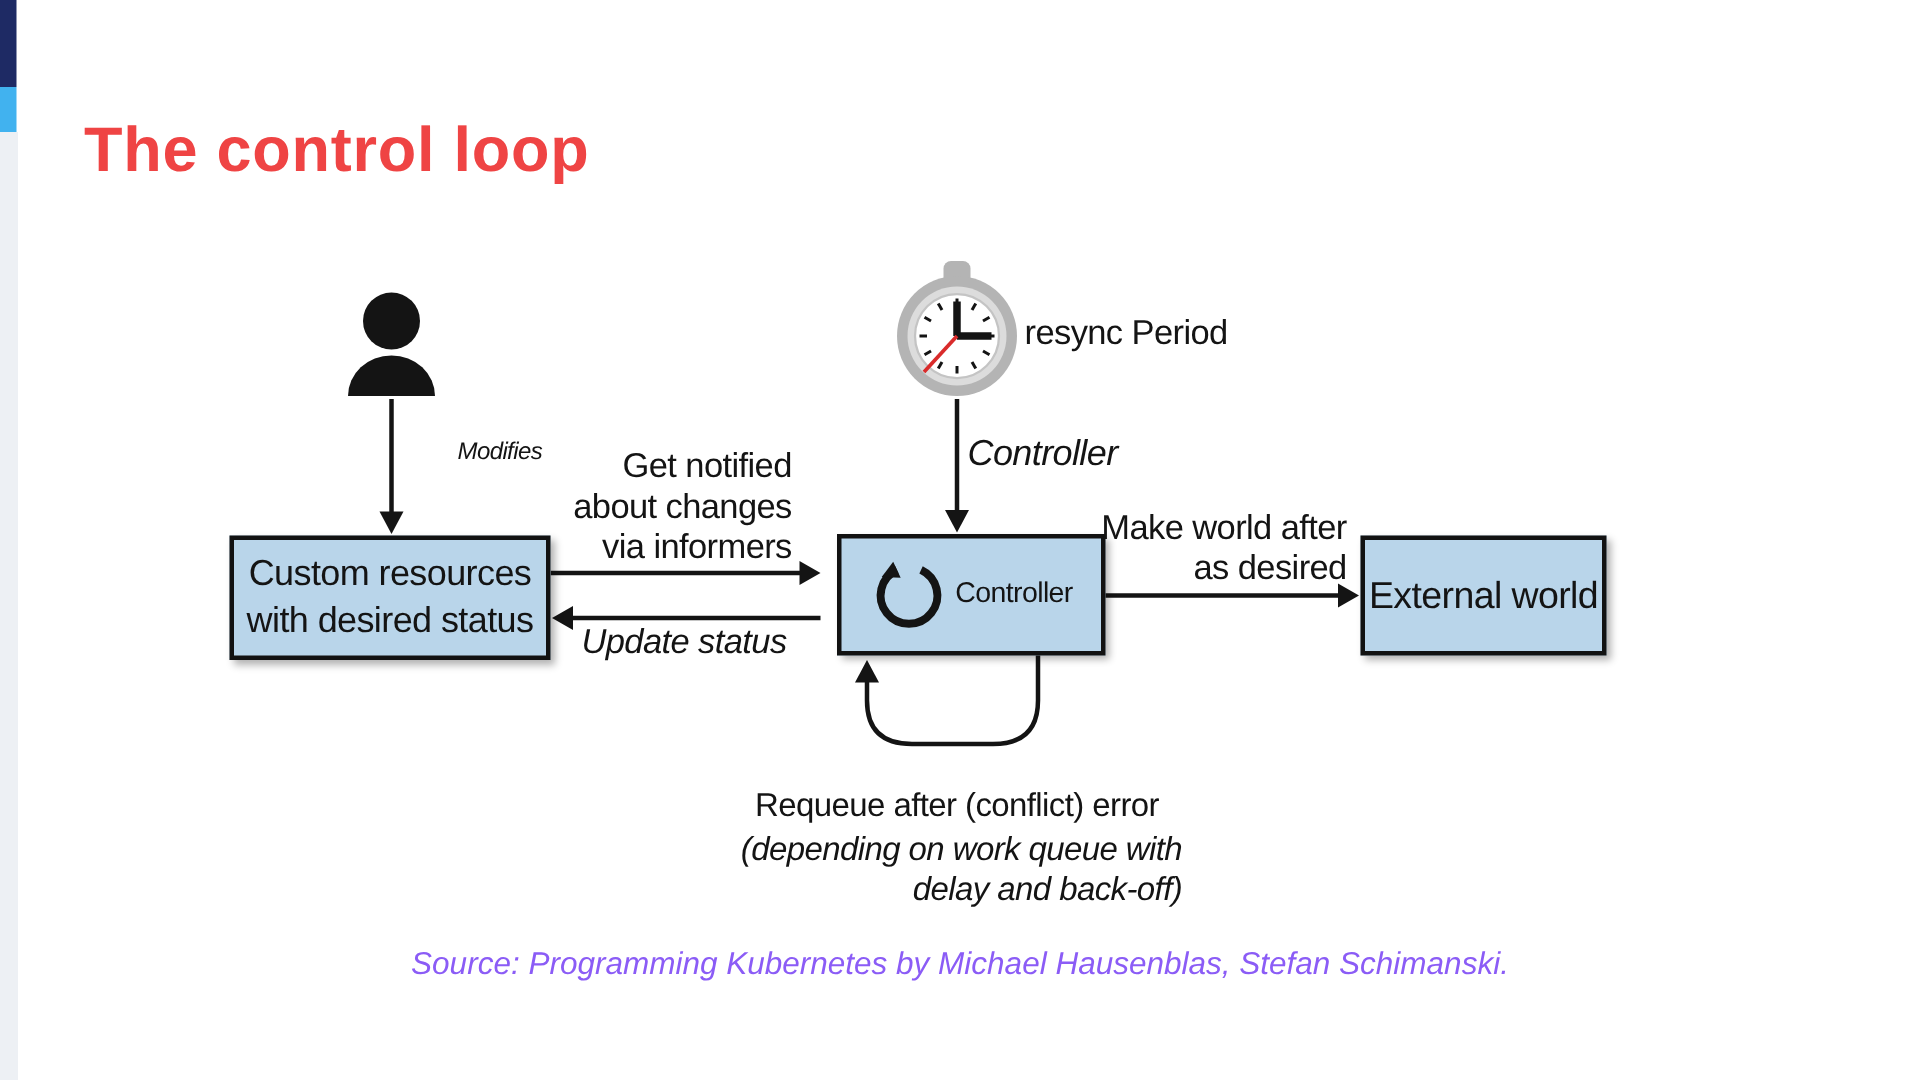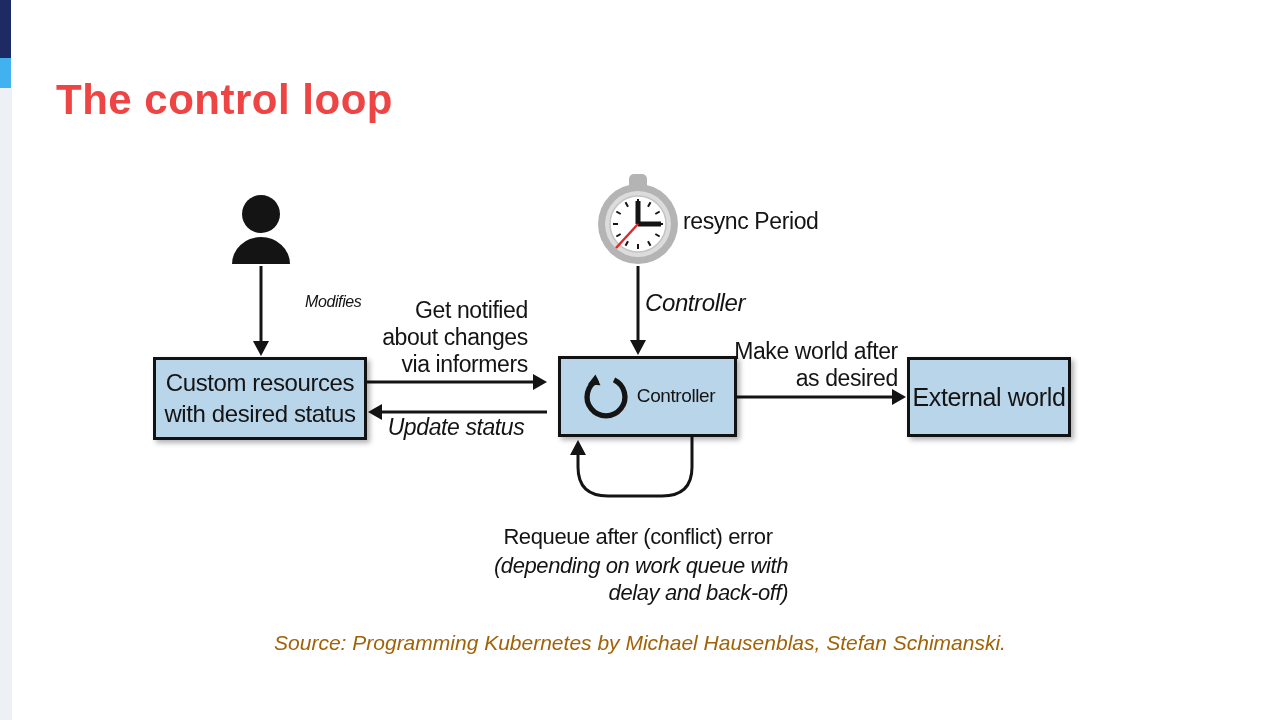--- a/index.html
+++ b/index.html
@@ -52,21 +52,21 @@
   #lbl-get-notified{left:455px;top:297px;}
   #lbl-update-status{left:456px;top:414px;font-style:italic;}
   #lbl-resync-period{left:683px;top:208px;text-align:right;}
   #lbl-reconcile{left:645px;top:289px;font-size:24px;}
   #lbl-make-world{left:816px;top:338px;}
   #lbl-requeue-title{left:638px;top:523px;font-size:22px;}
   #lbl-requeue-note{left:641px;top:552px;font-size:22px;}
 
   .source{
     position:absolute;left:640px;top:631px;transform:translateX(-50%);
-    margin:0;font-style:italic;font-size:21px;color:#a16207;
+    margin:0;font-style:italic;font-size:21px;color:#8b5cf6;
     white-space:nowrap;
   }
 </style>
 </head>
 <body>
 
 <div class="bar navy"></div>
 <div class="bar blue"></div>
 <div class="bar gray"></div>
 

